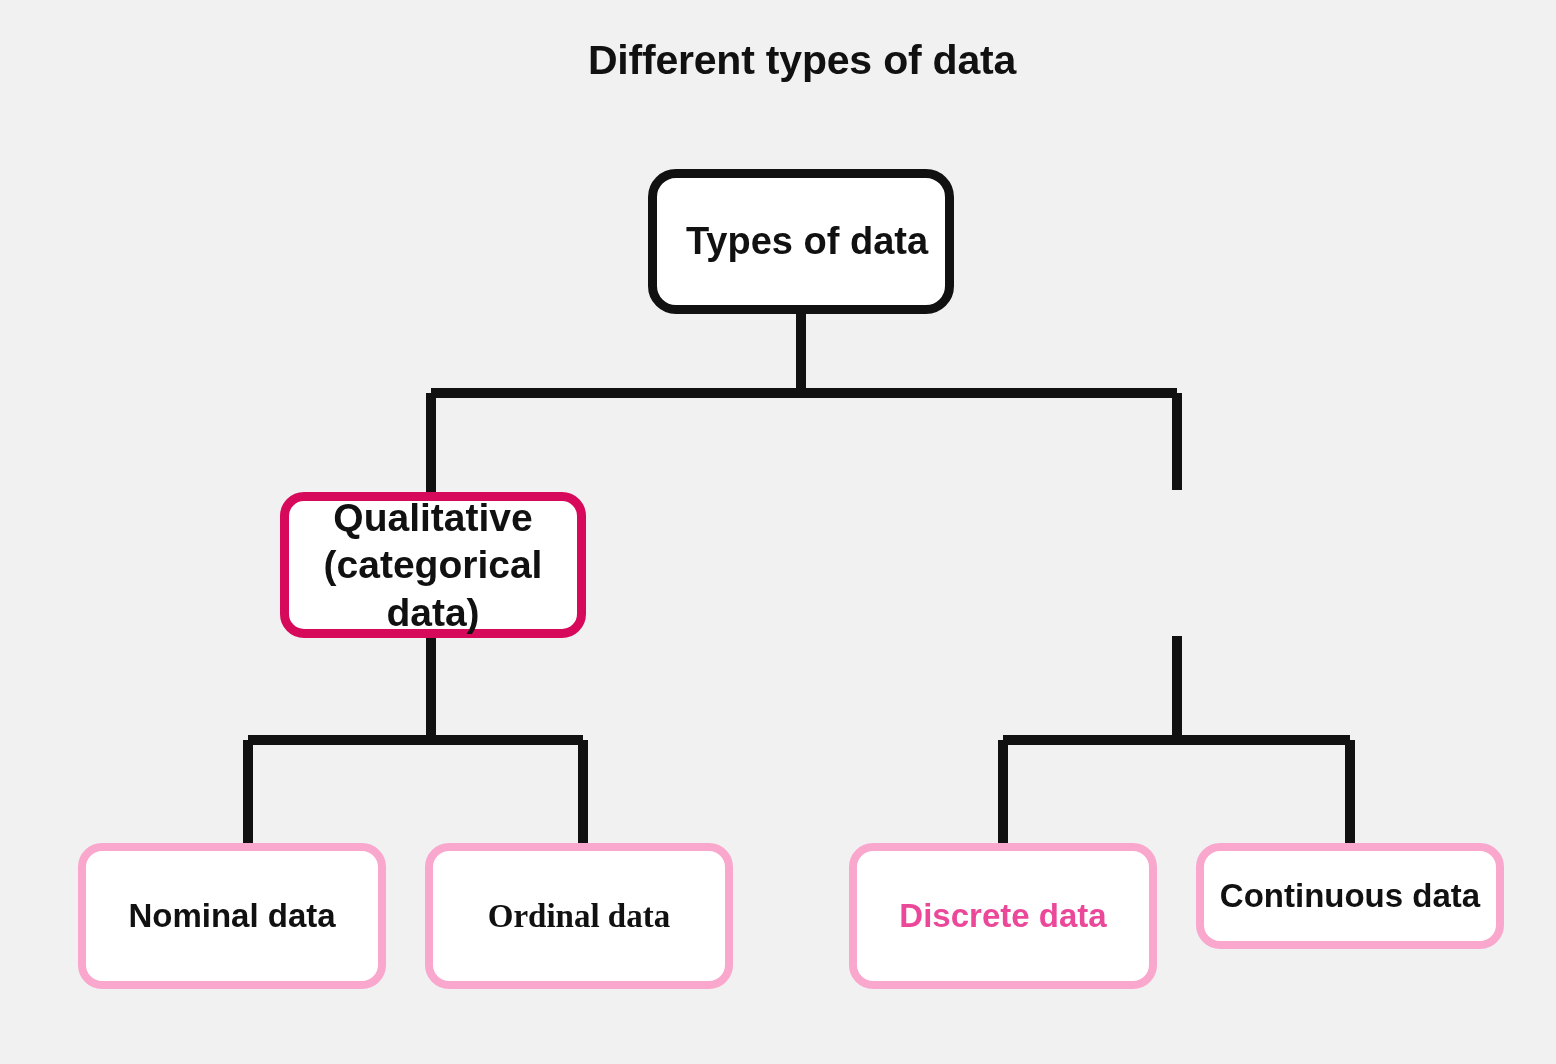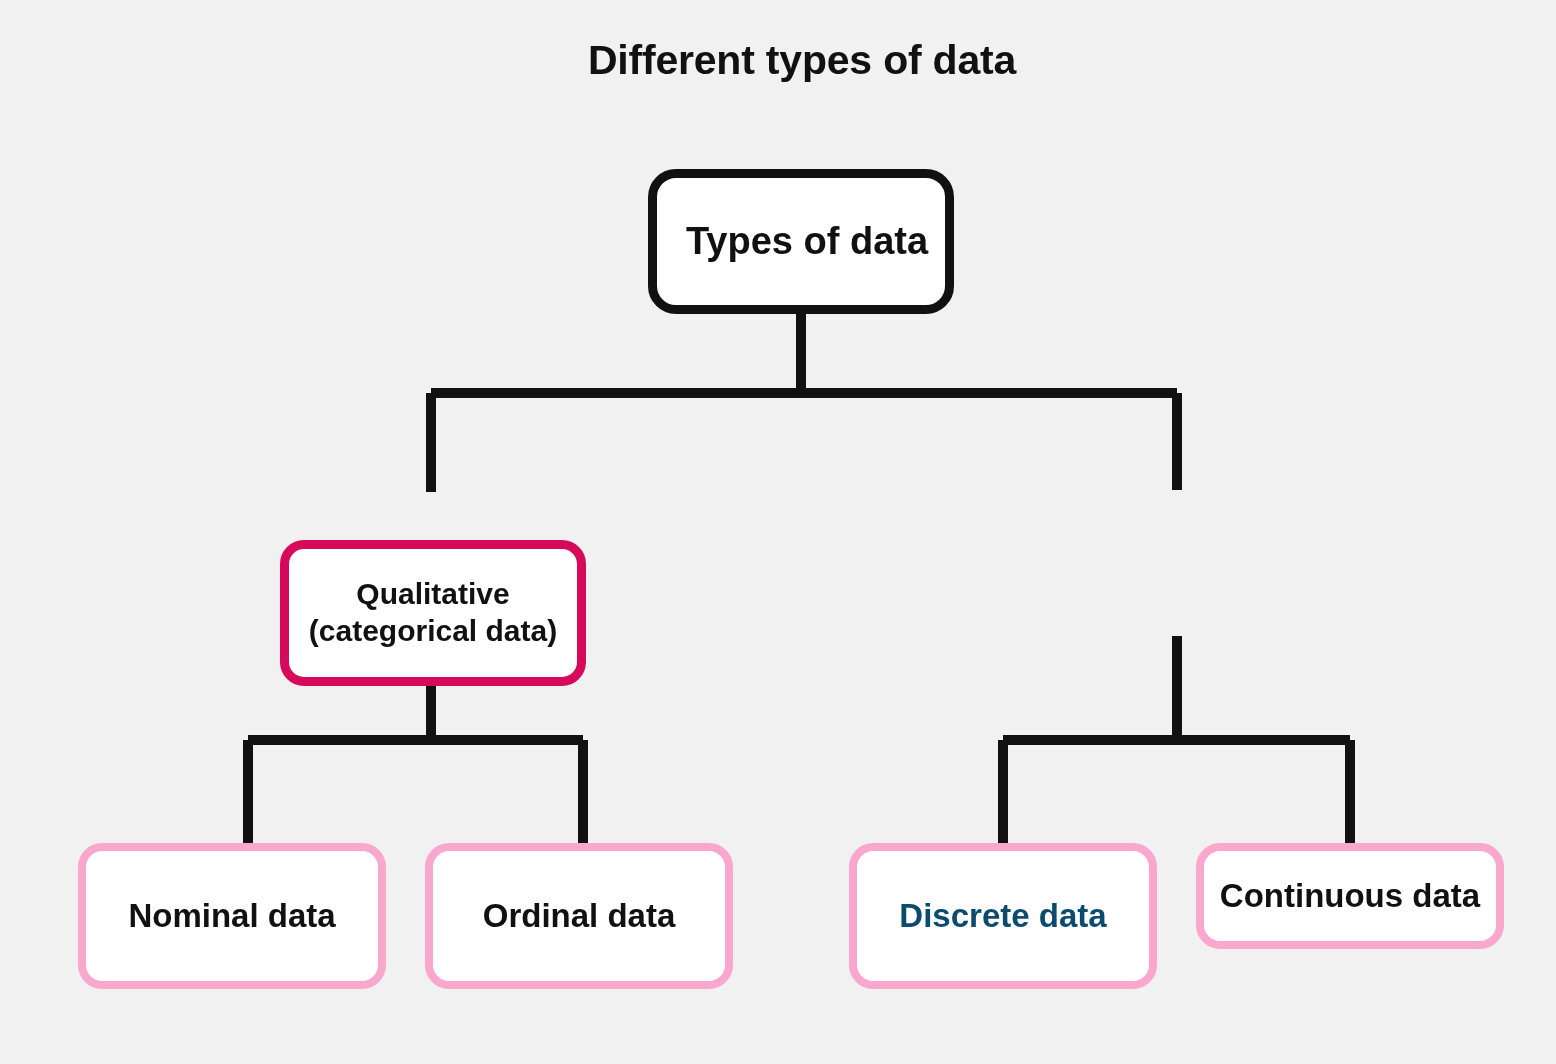--- a/index.html
+++ b/index.html
@@ -59,22 +59,21 @@
   }
   .node-root {
     border: 9px solid #111111;
     border-radius: 28px;
     font-size: 38px;
     padding-left: 12px;
   }
   .node-branch {
     border: 9px solid #d6095a;
     border-radius: 24px;
-    font-size: 30px;
-    margin-top: 48px;
+    font-size: 39px;
   }
   .node-leaf {
     border: 8px solid #faa7cd;
     border-radius: 24px;
     font-size: 33px;
   }
 </style>
 </head>
 <body style="background: rgb(241, 241, 241);">
 
@@ -104,25 +103,25 @@
   <div class="node node-branch" style="left: 280px; top: 492px; width: 306px; height: 146px; border-color: rgb(214, 9, 90); background: rgb(255, 255, 255); color: rgb(17, 17, 17);">
     <span class="node-label">Qualitative
 (categorical data)</span>
   </div>
 
 
   <div class="node node-leaf" style="left: 78px; top: 843px; width: 308px; height: 146px; border-color: rgb(250, 167, 205); background: rgb(255, 255, 255); color: rgb(17, 17, 17);">
     <span class="node-label">Nominal data</span>
   </div>
 
-  <div class="node node-leaf" style="left: 425px; top: 843px; width: 308px; height: 146px; border-color: rgb(250, 167, 205); background: rgb(255, 255, 255); color: rgb(17, 17, 17);">
+  <div class="node node-leaf" style="left: 425px; top: 843px; width: 308px; height: 146px; border-color: rgb(250, 167, 205); background: rgb(255, 255, 255); color: rgb(17, 17, 17); font-family: Liberation Serif, serif;">
     <span class="node-label">Ordinal data</span>
   </div>
 
-  <div class="node node-leaf" style="left: 849px; top: 843px; width: 308px; height: 146px; border-color: rgb(250, 167, 205); background: rgb(255, 255, 255); color: #0c4a6e;">
+  <div class="node node-leaf" style="left: 849px; top: 843px; width: 308px; height: 146px; border-color: rgb(250, 167, 205); background: rgb(255, 255, 255); color: #ec4899;">
     <span class="node-label">Discrete data</span>
   </div>
 
   <div class="node node-leaf" style="left: 1196px; top: 843px; width: 308px; height: 106px; border-color: rgb(250, 167, 205); background: rgb(255, 255, 255); color: rgb(17, 17, 17);">
     <span class="node-label">Continuous data</span>
   </div>
 
 </div>
 
 </body></html>

